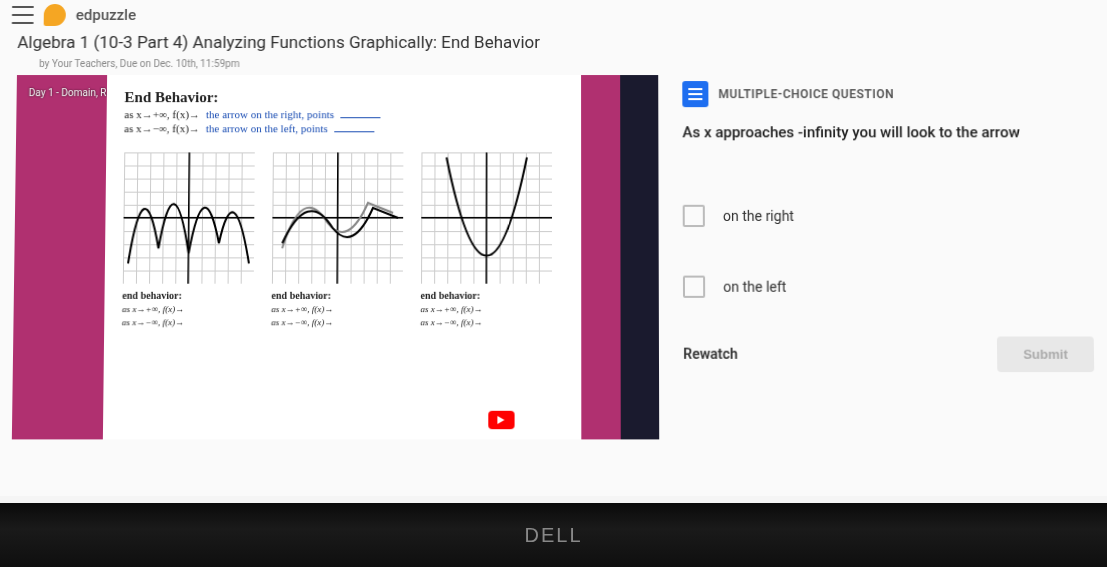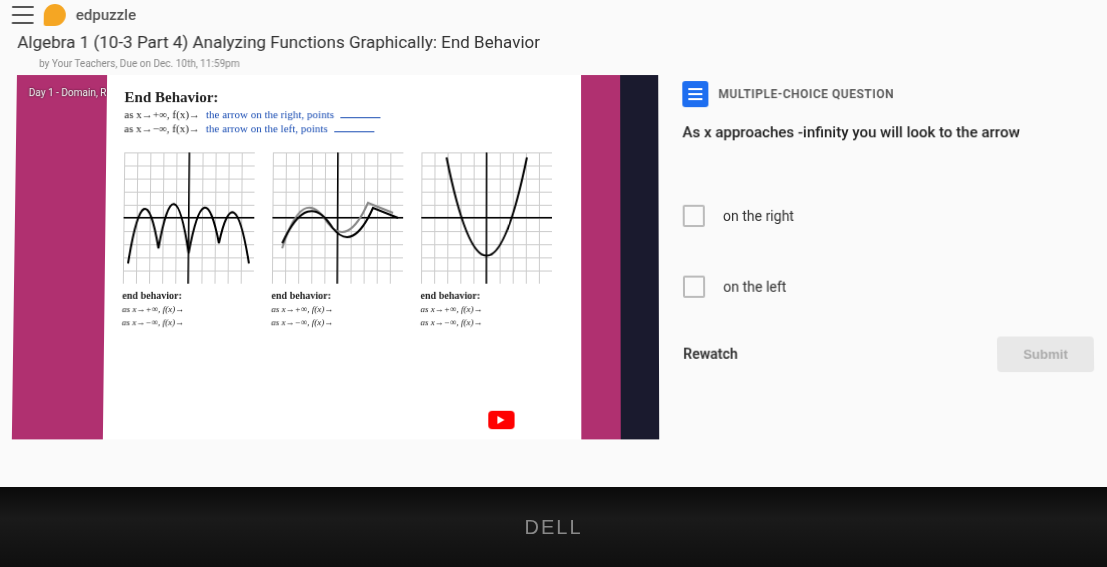--- a/index.html
+++ b/index.html
@@ -249,21 +249,21 @@
       font-size: 13px;
       font-weight: 600;
       border-radius: 4px;
       cursor: pointer;
     }
     .laptop-bezel {
       position: absolute;
       bottom: 0;
       left: 0;
       right: 0;
-      height: 80px;
+      height: 64px;
       background: linear-gradient(#0a0a0a, #1a1a1a 40%, #0f0f0f);
       display: flex;
       align-items: center;
       justify-content: center;
       margin-top: 18px;
     }
     .dell {
       color: #888;
       font-size: 20px;
       letter-spacing: 2px;

